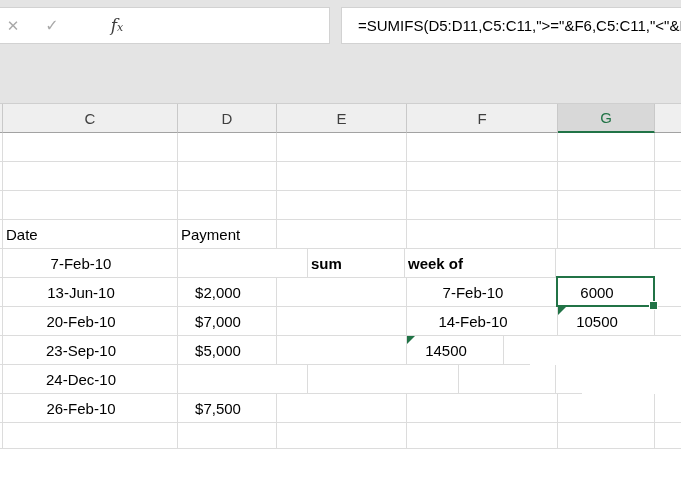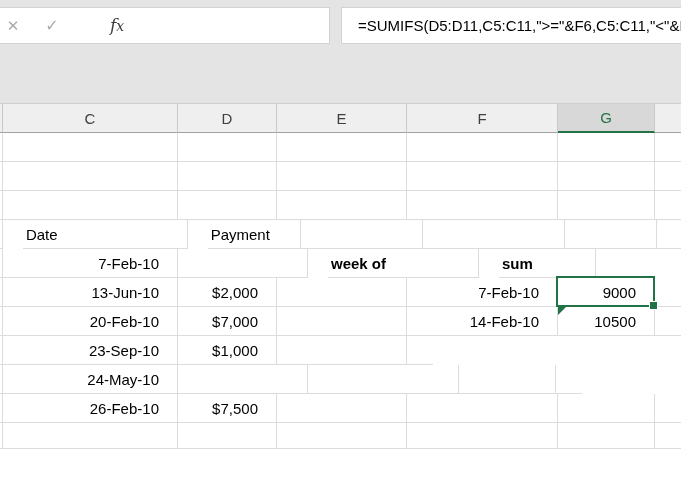--- a/index.html
+++ b/index.html
@@ -19,21 +19,21 @@
     position:absolute;top:7px;left:341px;width:340px;height:37px;box-sizing:border-box;
     background:#fff;border:1px solid #d2d2d2;border-right:none;
     display:flex;align-items:center;padding-left:16px;
     font-size:15px;color:#000;white-space:nowrap;overflow:hidden;
   }
   .fbtn{position:absolute;top:0;height:35px;line-height:35px;text-align:center;cursor:default;}
   .fbtn.x{left:2px;width:22px;font-size:15px;color:#a9a9a9;}
   .fbtn.chk{left:40px;width:24px;font-size:16px;color:#a9a9a9;}
   .fbtn.fx{
     left:104px;width:26px;font-style:italic;color:#3d3d3d;
-    font-family:"DejaVu Serif","Liberation Serif",serif;font-size:14px;
+    font-family:"DejaVu Serif","Liberation Serif",serif;font-size:11px;
   }
   .fbtn.fx::first-letter{font-size:17px;}
   
   .sheet{position:absolute;top:103px;left:0;width:681px;height:375px;background:#fff;overflow:hidden;}
   .header-row{display:flex;height:30px;border-top:1px solid #cfcfcf;box-sizing:border-box;}
   .hcell{
     box-sizing:border-box;height:100%;
     background:#efefef;border-right:1px solid #c9c9c9;border-bottom:1px solid #a2a2a2;
     display:flex;align-items:center;justify-content:center;
     font-size:15px;color:#3f3f3f;
@@ -42,22 +42,22 @@
   .hcell:last-child{border-right:none;}
   .grid-row{display:flex;height:29px;}
   .grid-row:last-child{height:26px;}
   .cell{
     position:relative;box-sizing:border-box;height:100%;
     border-right:1px solid #dcdcdc;border-bottom:1px solid #dcdcdc;
     display:flex;align-items:center;
     font-size:15px;color:#000;white-space:nowrap;
   }
   .cell:last-child{border-right:none;}
-  .cell.ar{justify-content:flex-end;padding-right:18px;}
-  .cell.al{justify-content:flex-start;padding-left:3px;margin-left:20px;}
+  .cell.ar{justify-content:center;padding-right:18px;}
+  .cell.al{justify-content:flex-start;padding-left:3px;}
   .ctext.b{font-weight:700;}
   
   .col-pre{width:3px;}
   .col-C{width:175px;}
   .col-D{width:99px;}
   .col-E{width:130px;}
   .col-F{width:151px;}
   .col-G{width:97px;}
   .col-H{width:26px;}
   
@@ -138,42 +138,42 @@
         <div class="cell col-F"></div>
         <div class="cell col-G"></div>
         <div class="cell col-H"></div>
       </div>
       <div class="grid-row">
         <div class="cell col-pre"></div>
         <div class="cell col-C ar">
           <span class="ctext">7-Feb-10</span>
         </div>
         <div class="cell col-E"></div>
+        <div class="cell col-G al">
+          <span class="ctext b">sum</span>
+        </div>
         <div class="cell col-F al">
           <span class="ctext b">week of</span>
         </div>
-        <div class="cell col-G al">
-          <span class="ctext b">sum</span>
-        </div>
         <div class="cell col-H"></div>
       </div>
       <div class="grid-row">
         <div class="cell col-pre"></div>
         <div class="cell col-C ar">
           <span class="ctext">13-Jun-10</span>
         </div>
         <div class="cell col-D ar">
           <span class="ctext">$2,000</span>
         </div>
         <div class="cell col-E"></div>
         <div class="cell col-F ar">
           <span class="ctext">7-Feb-10</span>
         </div>
         <div class="cell col-G ar">
-          <span class="ctext">9000</span>
+          <span class="ctext">6000</span>
           <div class="selbox">
             <div class="fh"></div>
           </div>
         </div>
         <div class="cell col-H"></div>
       </div>
       <div class="grid-row">
         <div class="cell col-pre"></div>
         <div class="cell col-C ar">
           <span class="ctext">20-Feb-10</span>
@@ -190,29 +190,33 @@
           <div class="tri"></div>
         </div>
         <div class="cell col-H"></div>
       </div>
       <div class="grid-row">
         <div class="cell col-pre"></div>
         <div class="cell col-C ar">
           <span class="ctext">23-Sep-10</span>
         </div>
         <div class="cell col-D ar">
-          <span class="ctext">$1,000</span>
-        </div>
-        <div class="cell col-E"></div>
-        <div class="cell col-H"></div>
-      </div>
-      <div class="grid-row">
-        <div class="cell col-pre"></div>
-        <div class="cell col-C ar">
-          <span class="ctext">24-May-10</span>
+          <span class="ctext">$5,000</span>
+        </div>
+        <div class="cell col-E"></div>
+        <div class="cell col-G ar">
+          <span class="ctext">14500</span>
+          <div class="tri"></div>
+        </div>
+        <div class="cell col-H"></div>
+      </div>
+      <div class="grid-row">
+        <div class="cell col-pre"></div>
+        <div class="cell col-C ar">
+          <span class="ctext">24-Dec-10</span>
         </div>
         <div class="cell col-E"></div>
         <div class="cell col-F"></div>
         <div class="cell col-G"></div>
         <div class="cell col-H"></div>
       </div>
       <div class="grid-row">
         <div class="cell col-pre"></div>
         <div class="cell col-C ar">
           <span class="ctext">26-Feb-10</span>

